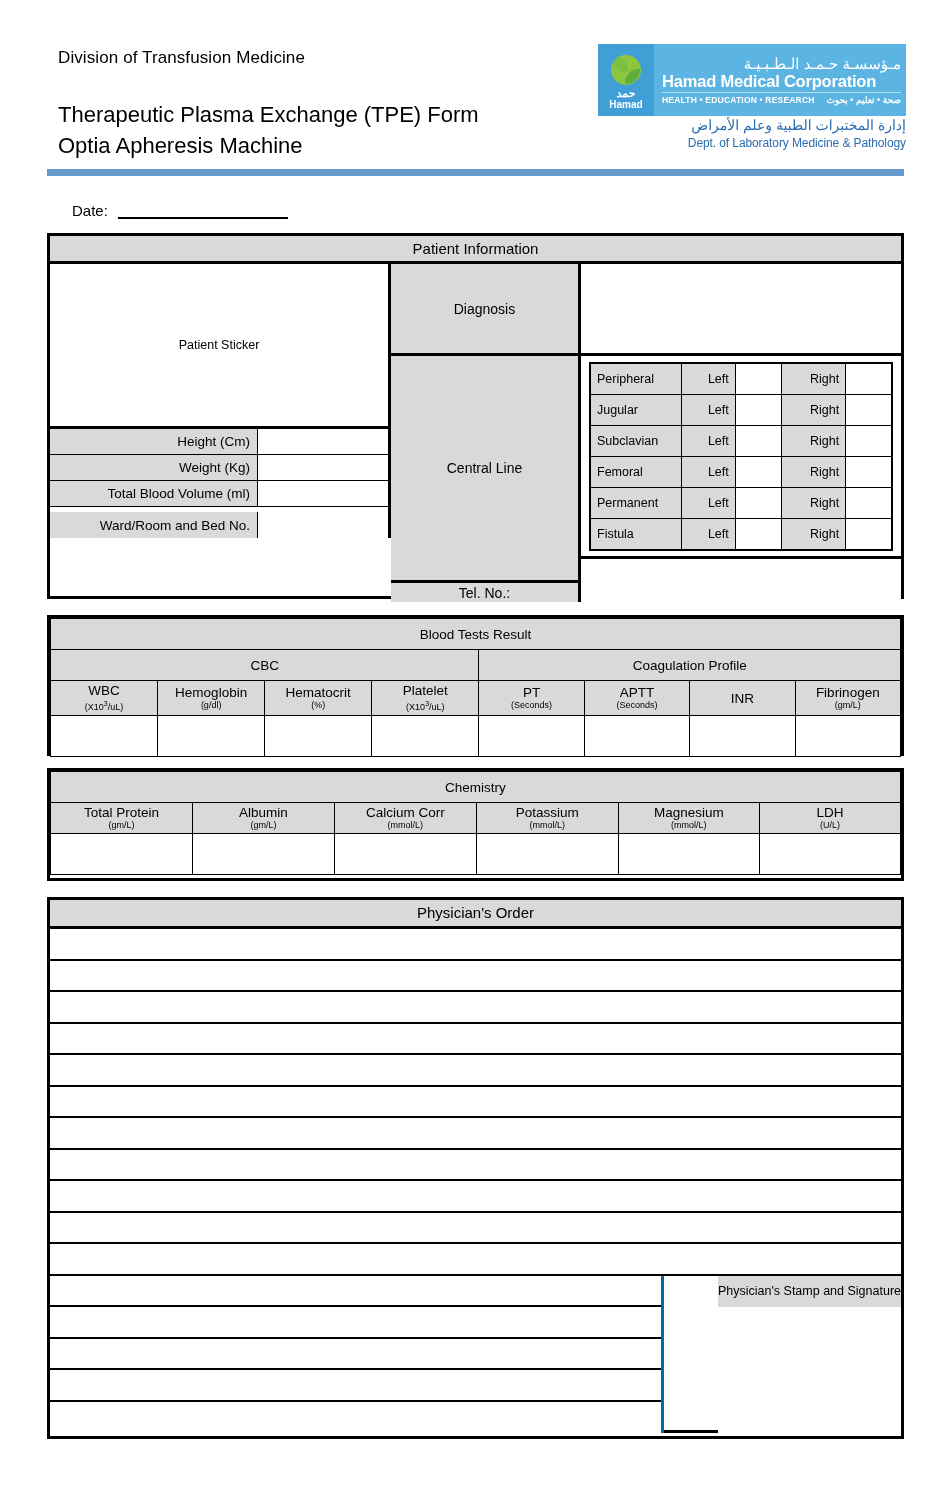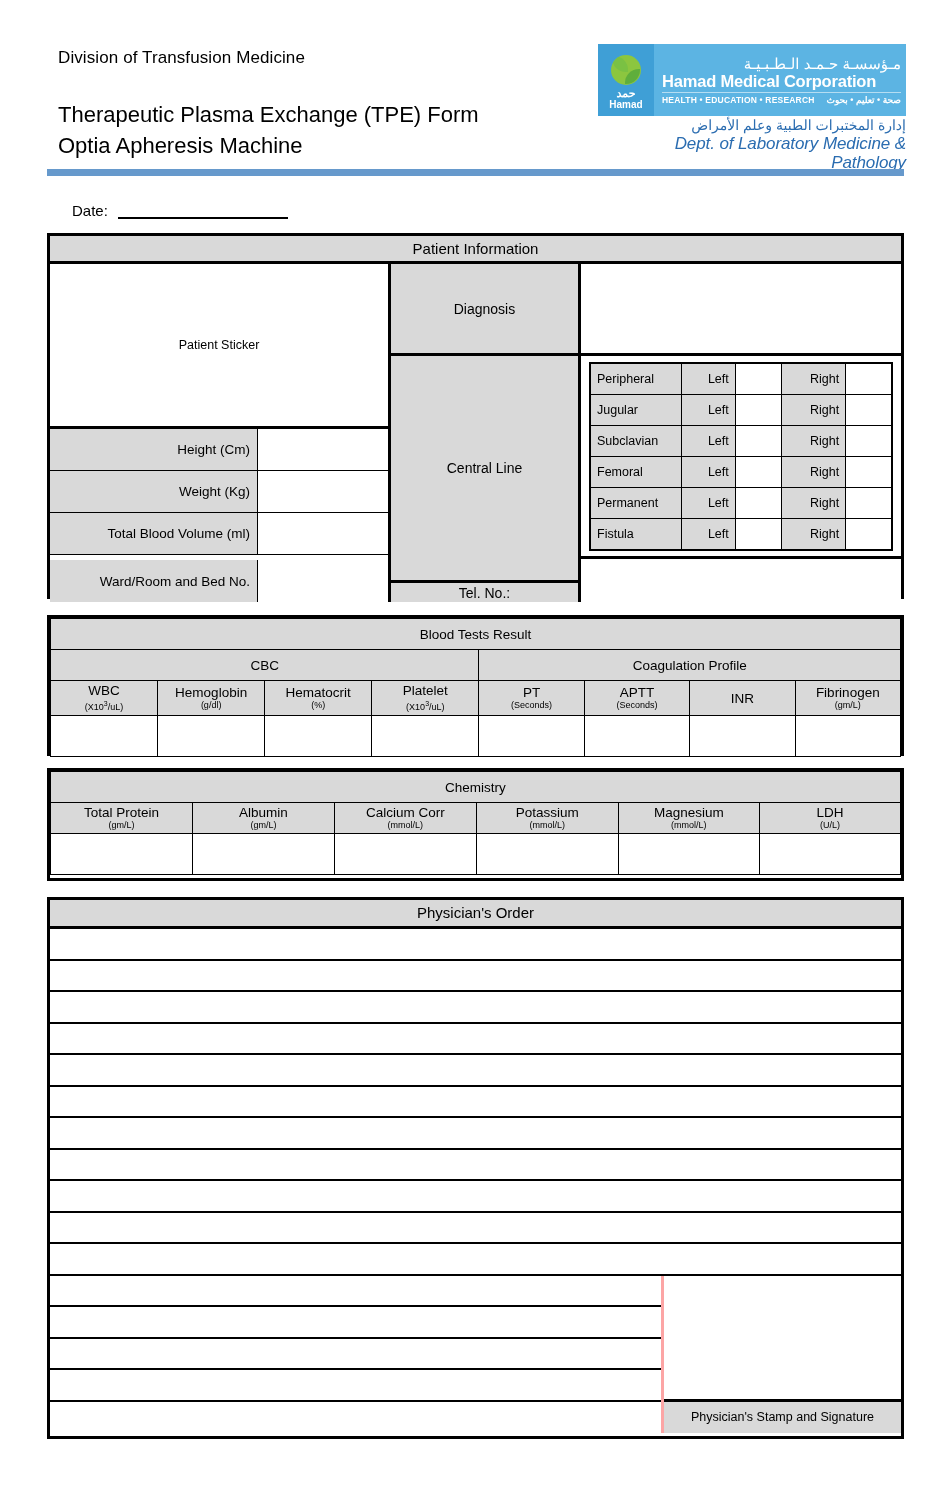--- a/index.html
+++ b/index.html
@@ -145,25 +145,24 @@
   .dept-ar {
     color: #2a6cb0;
     font-size: 14px;
     text-align: right;
     direction: rtl;
     margin-top: 1px;
     line-height: 17px;
   }
   .dept-en {
     color: #2a6cb0;
-    font-size: 17px;
+    font-size: 12px;
     text-align: right;
     line-height: 19px;
     letter-spacing: -0.1px;
-    font-style: italic;
   }
 
   
   .blue-rule {
     position: absolute;
     left: 47px; top: 169px;
     width: 857px; height: 7px;
     background: #6699cc;
   }
 
@@ -232,21 +231,21 @@
   .sticker-box {
     height: 165px;
     border-right: 3px solid #000;
     border-bottom: 3px solid #000;
     display: flex; align-items: center; justify-content: center;
     font-size: 12.5px;
     box-sizing: border-box;
   }
   .pi-kv {
     display: flex;
-    height: 42px;
+    height: 26px;
     border-bottom: 1.5px solid #000;
     border-right: 3px solid #000;
     box-sizing: border-box;
   }
   .pi-kv.last { border-bottom: none; }
   .pi-kv .k {
     width: 208px; flex: 0 0 208px;
     background: #d9d9d9;
     display: flex; align-items: center; justify-content: flex-end;
     padding-right: 7px;
@@ -329,24 +328,24 @@
   .po-row {
     height: 31.5px;
     border-bottom: 2.5px solid #000;
     box-sizing: border-box;
     background: #fff;
   }
   .po-split { display: flex; }
   .po-split-left { width: 611px; flex: 0 0 611px; }
   .po-split-right {
     flex: 1 1 auto;
-    border-left: 3px solid #fca5a5;
-    box-sizing: border-box;
-    display: flex;
-    flex-direction: column;
+    border-left: 3px solid #0369a1;
+    box-sizing: border-box;
+    display: flex;
+    flex-direction: row;
   }
   .po-sub-row {
     height: 31.5px;
     border-bottom: 2.5px solid #000;
     box-sizing: border-box;
     background: #fff;
   }
   .po-sub-row.nb { border-bottom: none; }
   .stamp-area {
     flex: 1 1 auto;

